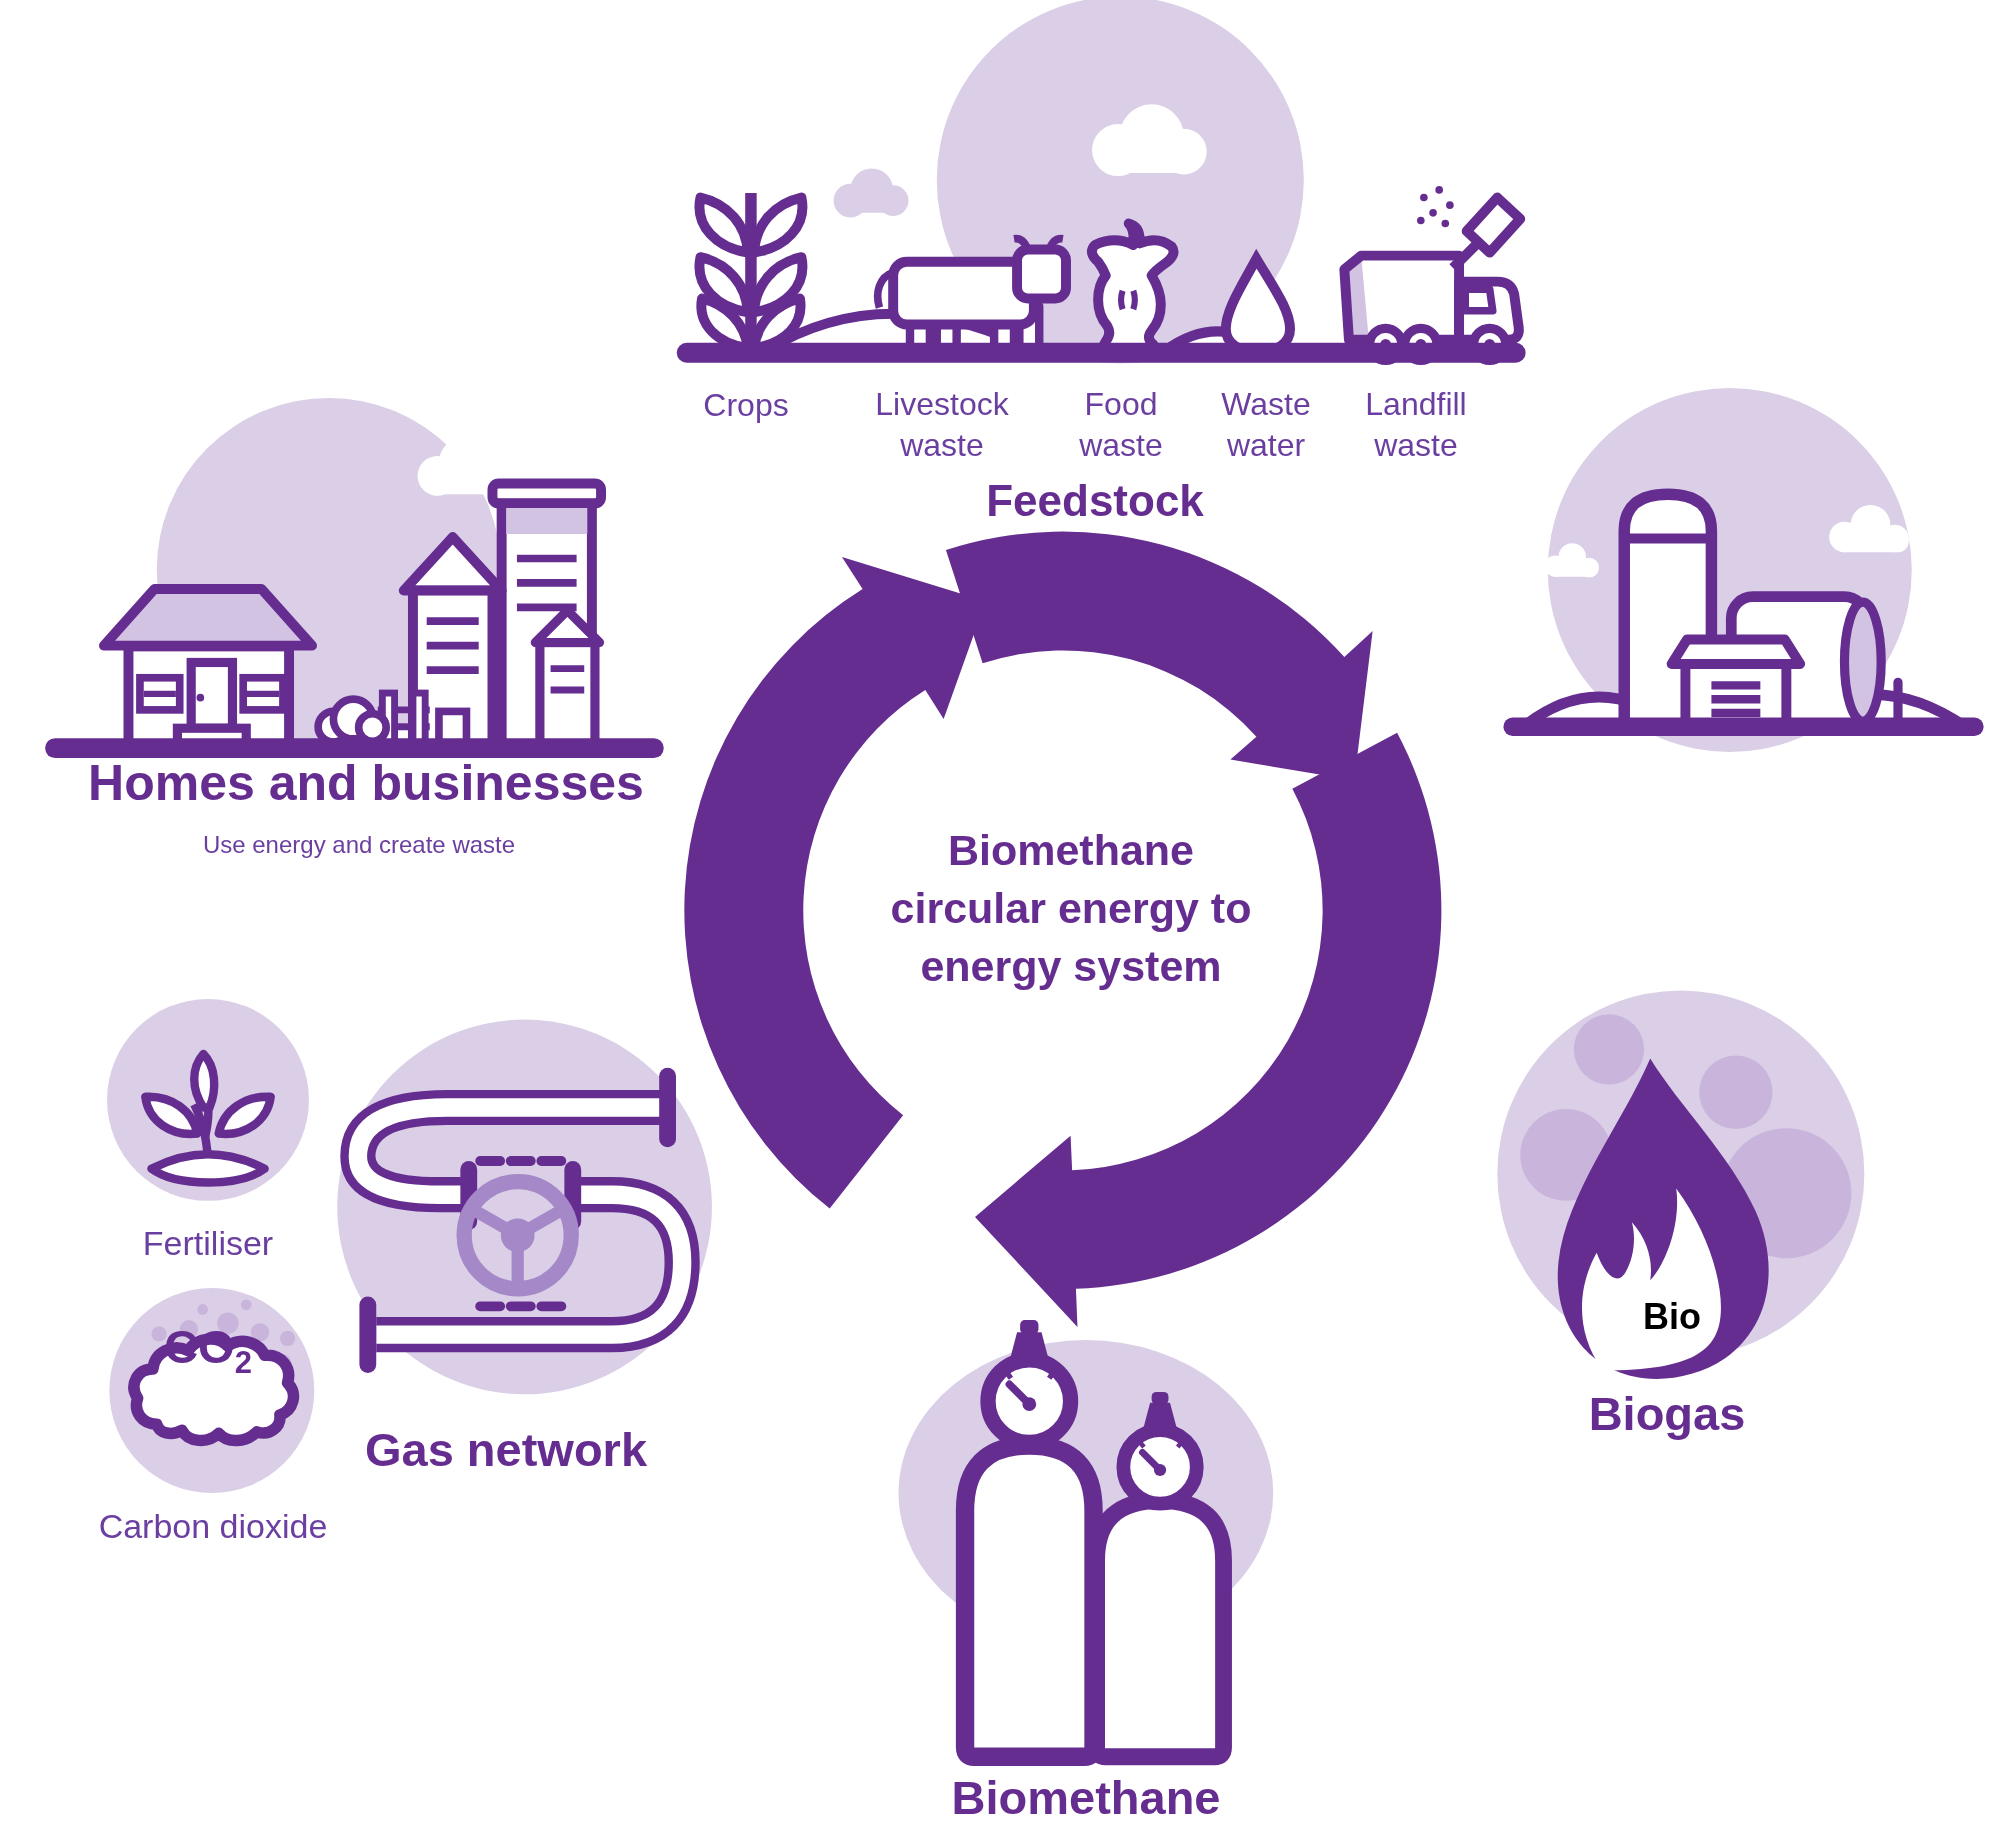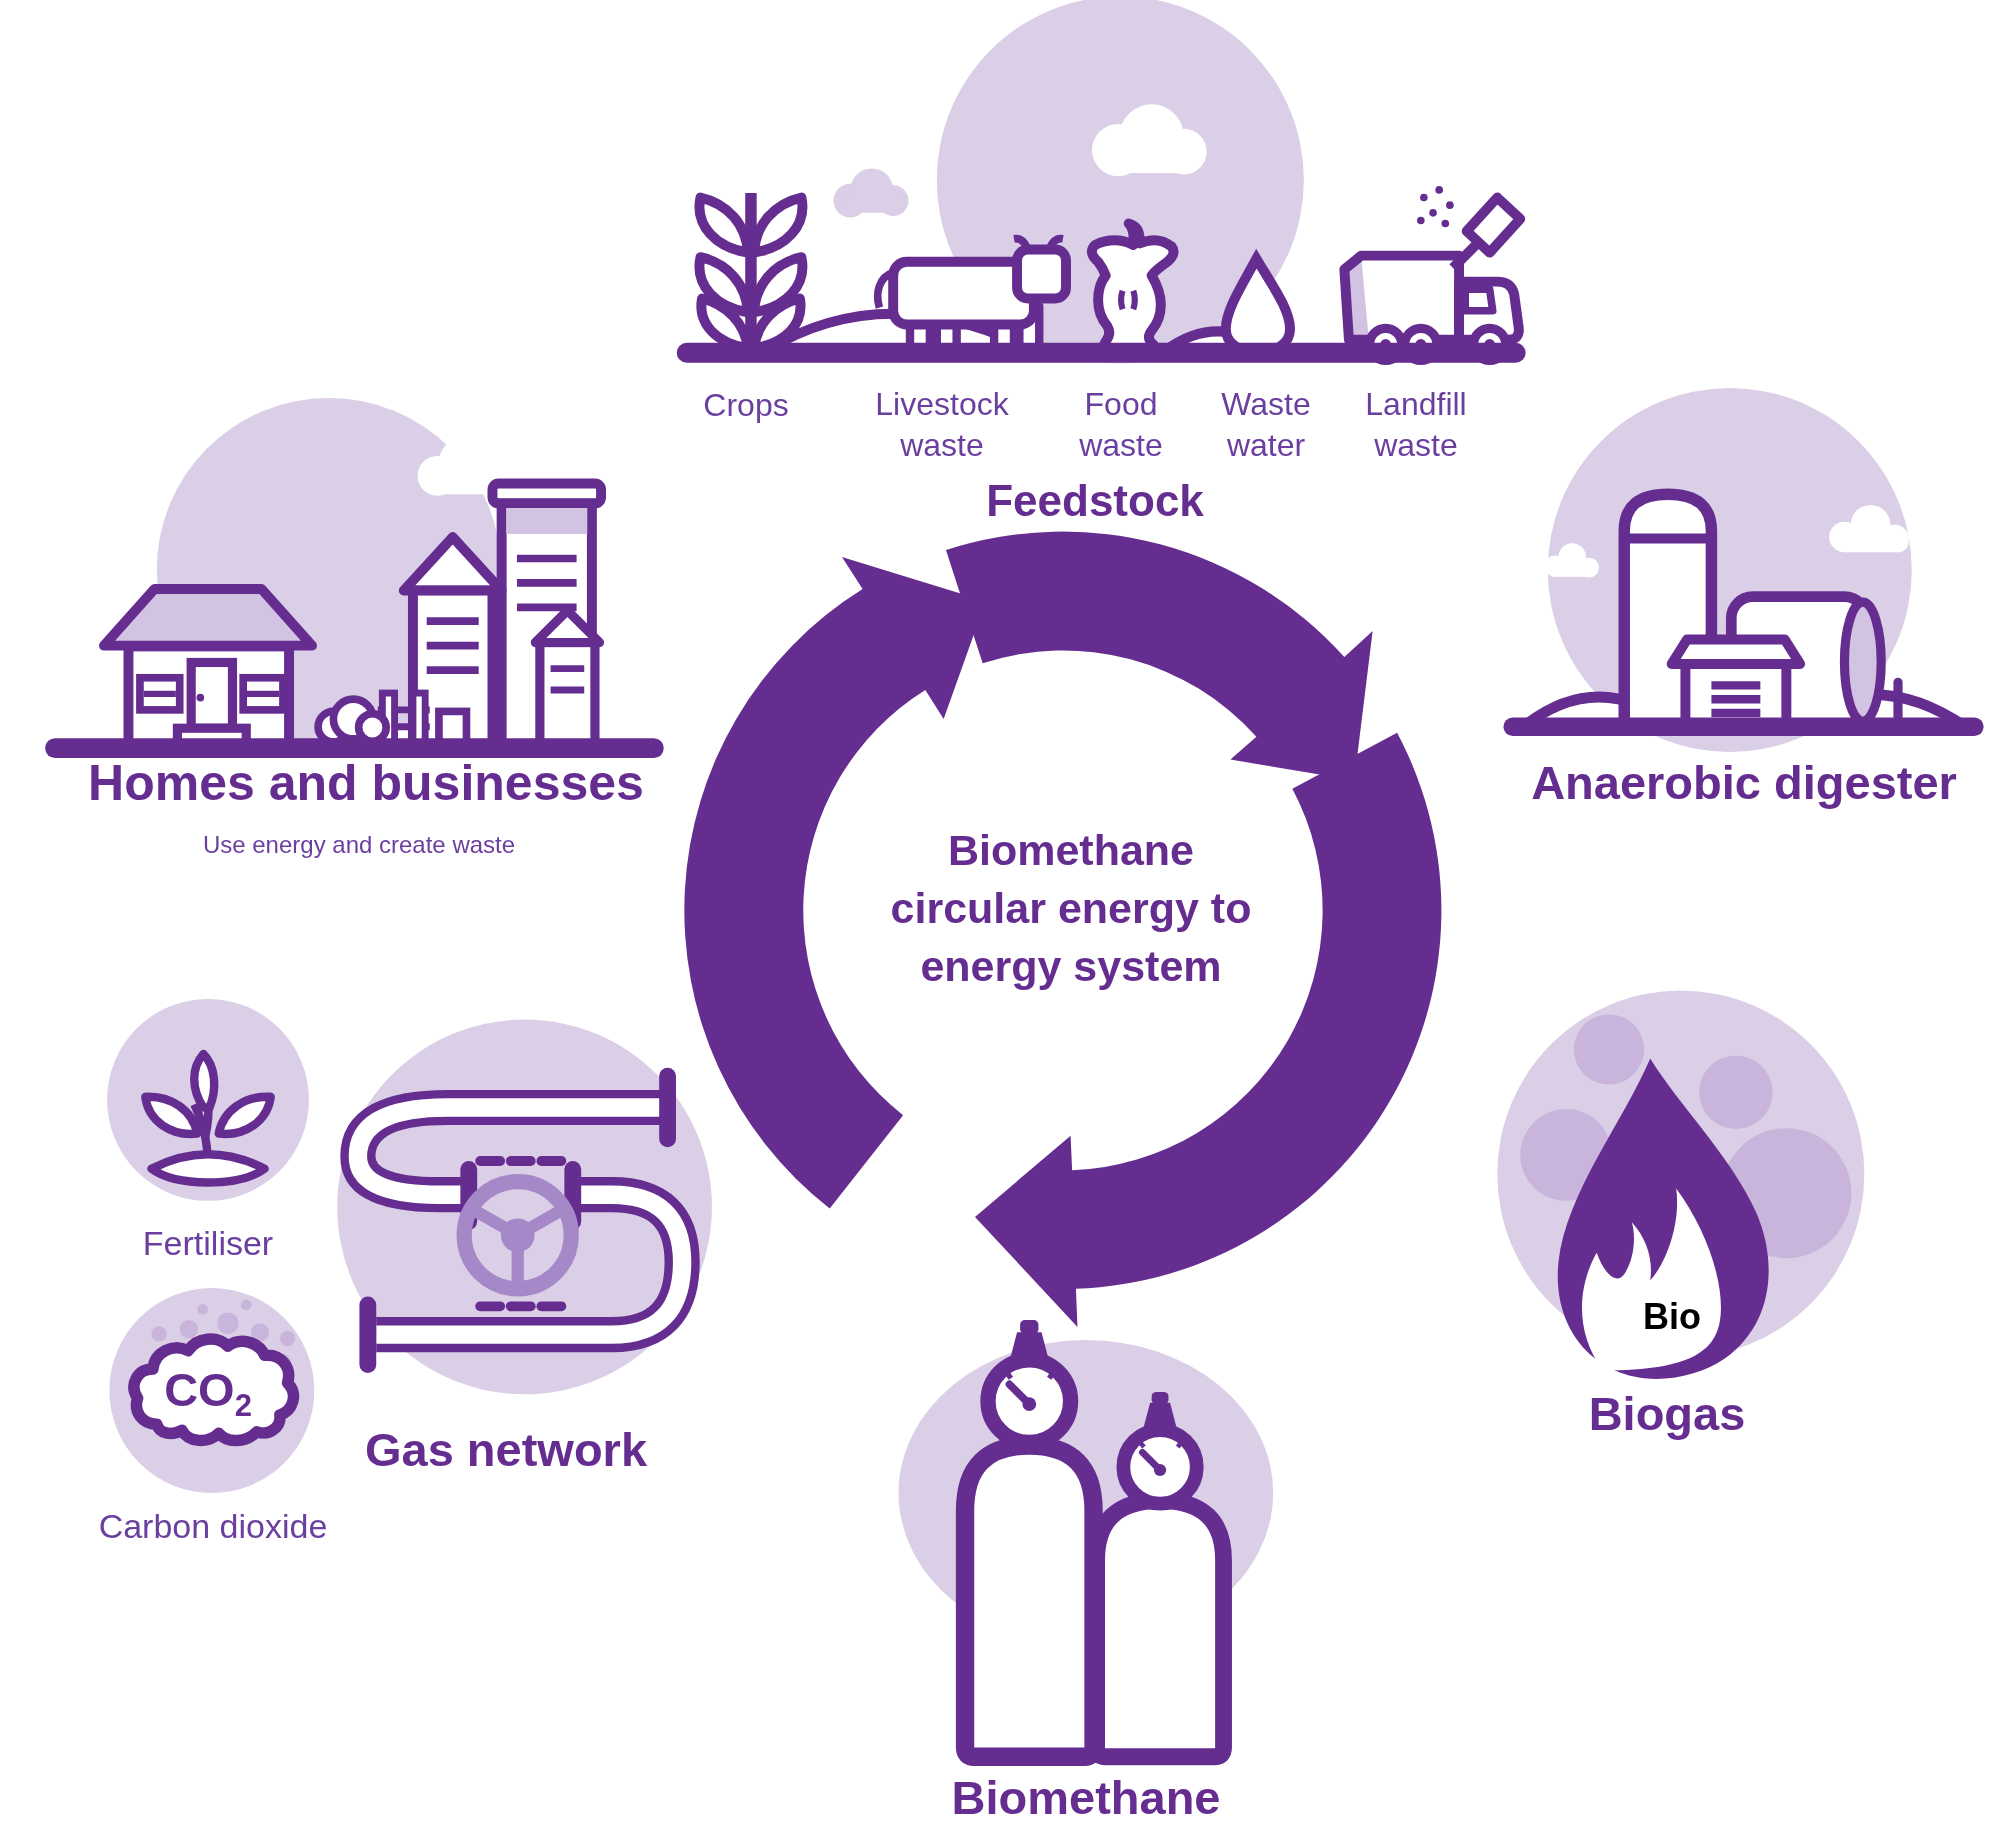--- a/index.html
+++ b/index.html
@@ -333,33 +333,32 @@
   </div>
   <div class="lbl" style="left:1416px;top:425px">
     <span>Landfill</span>
       <span>waste</span>
   </div>
   <div class="title feedstock-title" style="left:1095px;top:501px">Feedstock</div>
 
   <div class="title homes-title" style="left:366px;top:783px">Homes and businesses</div>
   <div class="homes-sub" style="left:359px;top:845px">Use energy and create waste</div>
 
-  <div class="title" style="left:1744px;top:782px">Anaerobic digester</div>
 
   <div class="bio-text" style="left:1672px;top:1317px">Bio</div>
   <div class="title" style="left:1667px;top:1413px">Biogas</div>
 
   <div class="title" style="left:1086px;top:1797px">Biomethane</div>
 
   <div class="title" style="left:506px;top:1449px">Gas network</div>
 
   <div class="lbl" style="left:208px;top:1243px;font-size:34px">
     <span>Fertiliser</span>
   </div>
-  <div class="co2-text" style="left:208px;top:1393px">
+  <div class="co2-text" style="left:208px;top:1350px">
     <span>CO</span><span class="sub">2</span>
   </div>
   <div class="lbl" style="left:213px;top:1526px;font-size:34px">
     <span>Carbon dioxide</span>
   </div>
 
 </div>
 
 
 </body></html>

